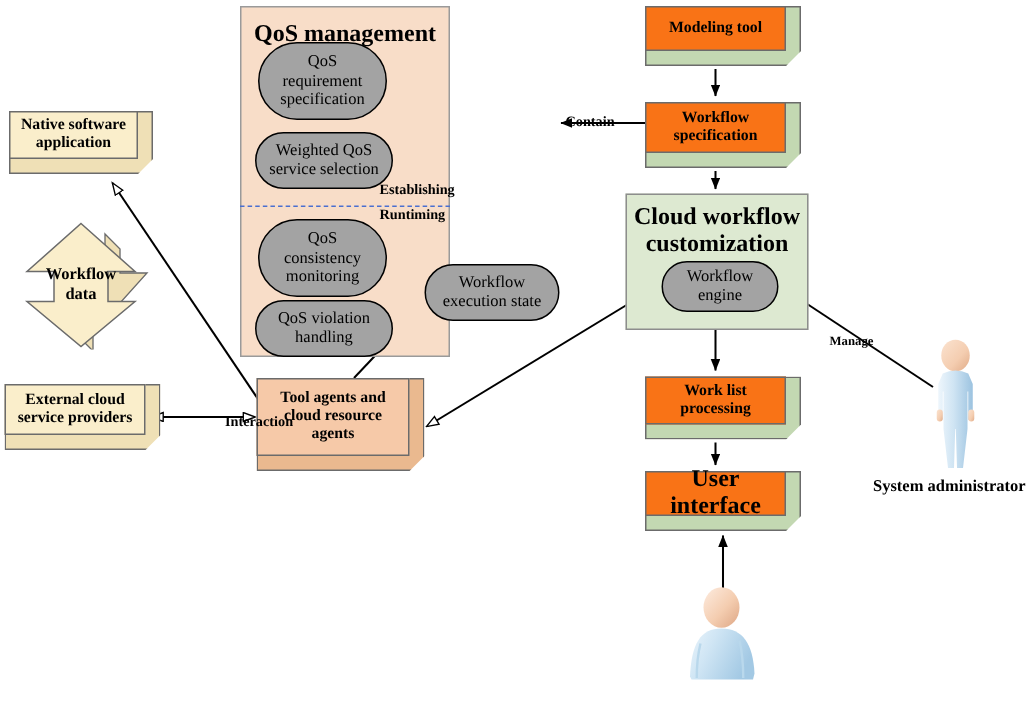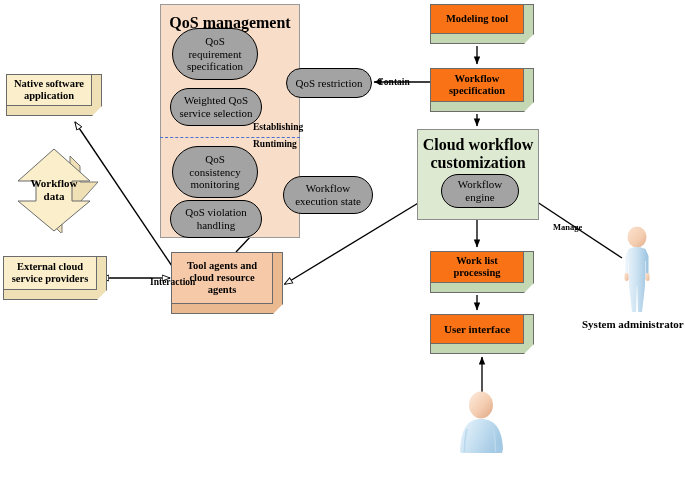--- a/index.html
+++ b/index.html
@@ -105,38 +105,37 @@
   </div>
 
   <div class="box3d" style="left:430px;top:251px;width:104px;height:42px;">
     <div class="shadowbody g-body" style="clip-path:polygon(10px 0,100% 0,100% calc(100% - 10px),calc(100% - 10px) 100%,0 100%,0 10px);"></div>
     <div class="face g-face" style="white-space:pre-line;font-size:10.5px;">Work list
 processing</div>
   </div>
 
   <div class="box3d" style="left:430px;top:314px;width:104px;height:40px;">
     <div class="shadowbody g-body" style="clip-path:polygon(10px 0,100% 0,100% calc(100% - 10px),calc(100% - 10px) 100%,0 100%,0 10px);"></div>
-    <div class="face g-face" style="font-size:11px;">User interface</div>
+    <div class="face g-face" style="font-size:16px;">User interface</div>
   </div>
 
   <div class="pill" style="left:172px;top:28px;width:84px;height:50px;white-space:pre-line;">QoS
 requirement
 specification</div>
 
   <div class="pill" style="left:170px;top:88px;width:90px;height:36px;white-space:pre-line;">Weighted QoS
 service selection</div>
 
   <div class="pill" style="left:172px;top:146px;width:84px;height:50px;white-space:pre-line;">QoS
 consistency
 monitoring</div>
 
   <div class="pill" style="left:170px;top:200px;width:90px;height:36px;white-space:pre-line;">QoS violation
 handling</div>
 
-  <div class="pill" style="left:286px;top:68px;width:84px;height:28px;">QoS restriction</div>
 
   <div class="pill" style="left:283px;top:176px;width:88px;height:36px;white-space:pre-line;">Workflow
 execution state</div>
 
   <div class="pill" style="left:441px;top:174px;width:76px;height:32px;white-space:pre-line;">Workflow
 engine</div>
 
   <div class="lbl" style="left:377px;top:77px;">Contain</div>
   <div class="lbl" style="left:110px;top:277px;margin-left:40px;">Interaction</div>
   <div class="lbl" style="left:553px;top:222px;font-size:8.5px;">Manage</div>

